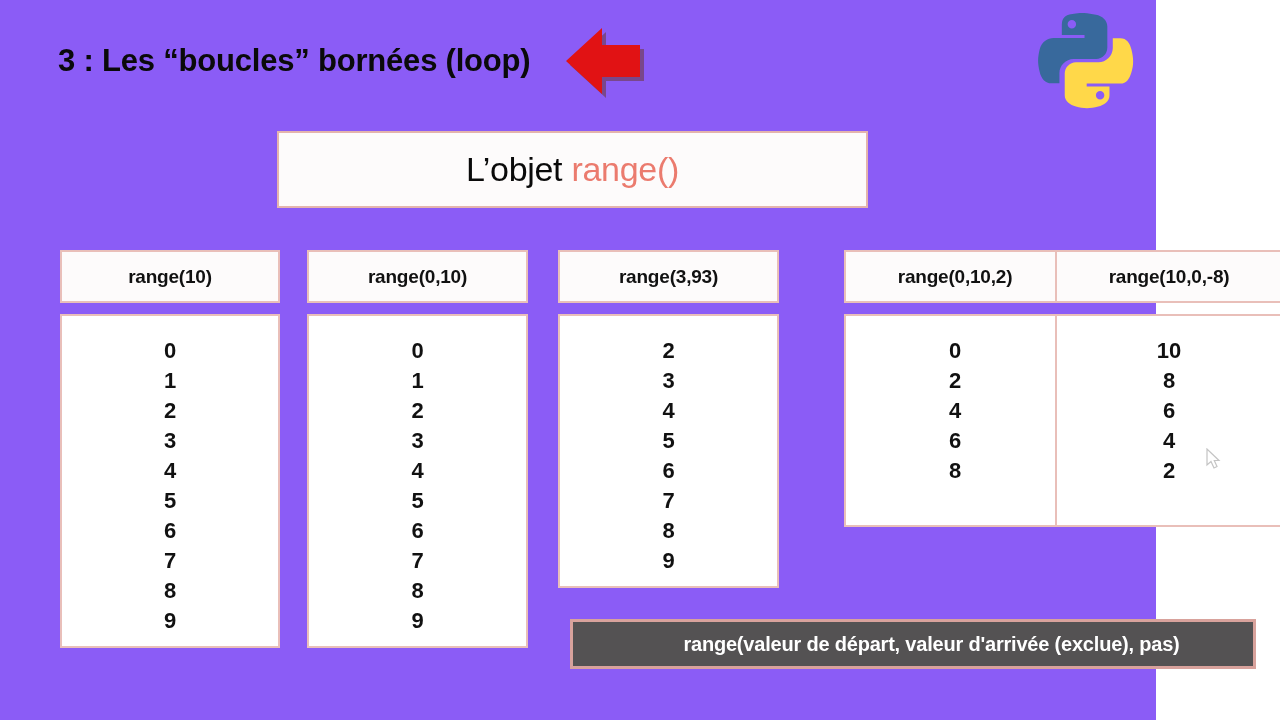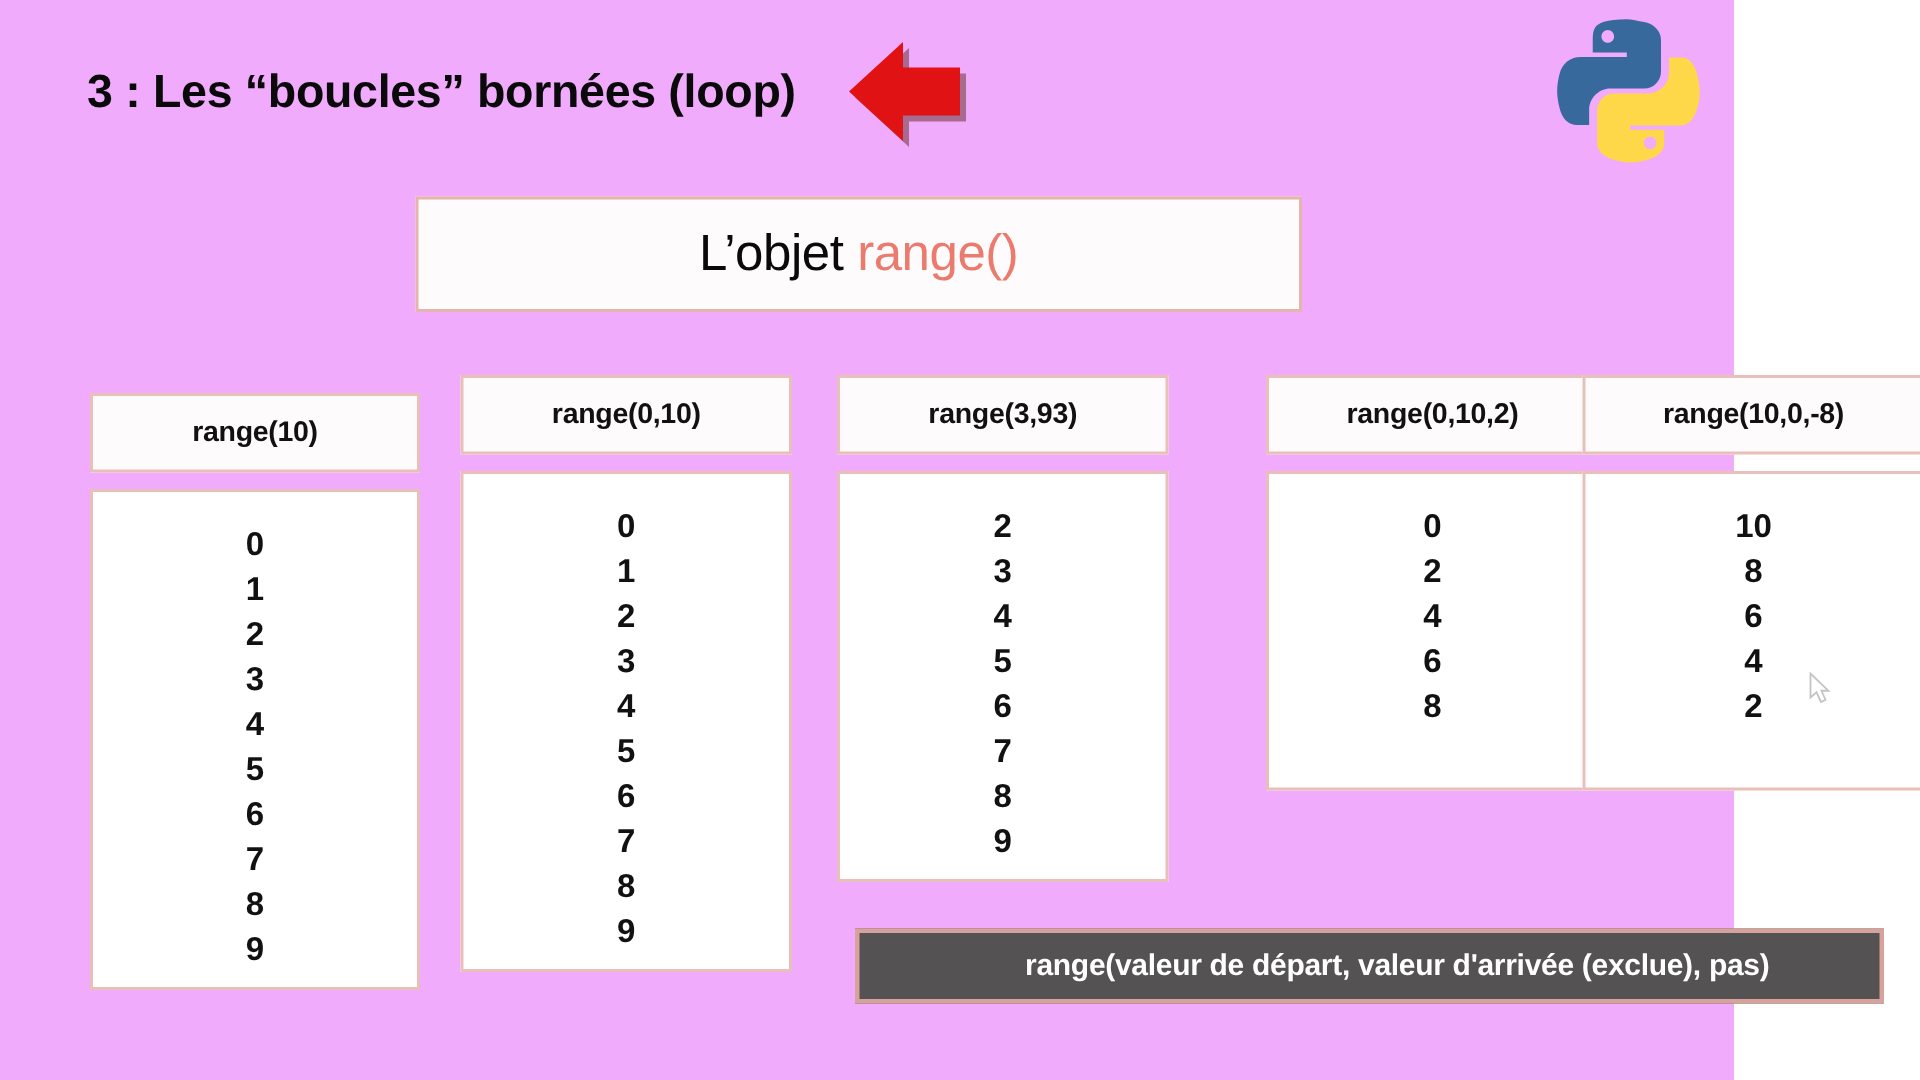--- a/index.html
+++ b/index.html
@@ -14,21 +14,21 @@
     overflow: hidden;
     font-family: "Liberation Sans", sans-serif;
     background: #ffffff;
   }
 
   #slide {
     position: absolute;
     left: 0; top: 0;
     width: 1156px;
     height: 720px;
-    background: #f0abfc;
+    background: #8b5cf6;
   }
 
   
   #title-row {
     position: absolute;
     left: 58px;
     top: 22px;
     display: flex;
     align-items: center;
     gap: 26px;
@@ -116,21 +116,21 @@
   }
   .col-value {
     font-size: 22px;
     font-weight: bold;
     color: #111111;
     line-height: 30px;
     height: 30px;
   }
 
   
-  #col-0 { left: 60px;   top: 262px; width: 220px; }
+  #col-0 { left: 60px;   top: 250px; width: 220px; }
   #col-0 .col-body { height: 334px; }
   #col-1 { left: 307px;  top: 250px; width: 221px; text-align: center; }
   #col-1 .col-body { height: 334px; }
   #col-2 { left: 558px;  top: 250px; width: 221px; }
   #col-2 .col-body { height: 274px; }
   #col-3 { left: 844px;  top: 250px; width: 222px; }
   #col-3 .col-body { height: 213px; }
   #col-4 { left: 1055px; top: 250px; width: 228px; }
   #col-4 .col-body { height: 213px; }
 

